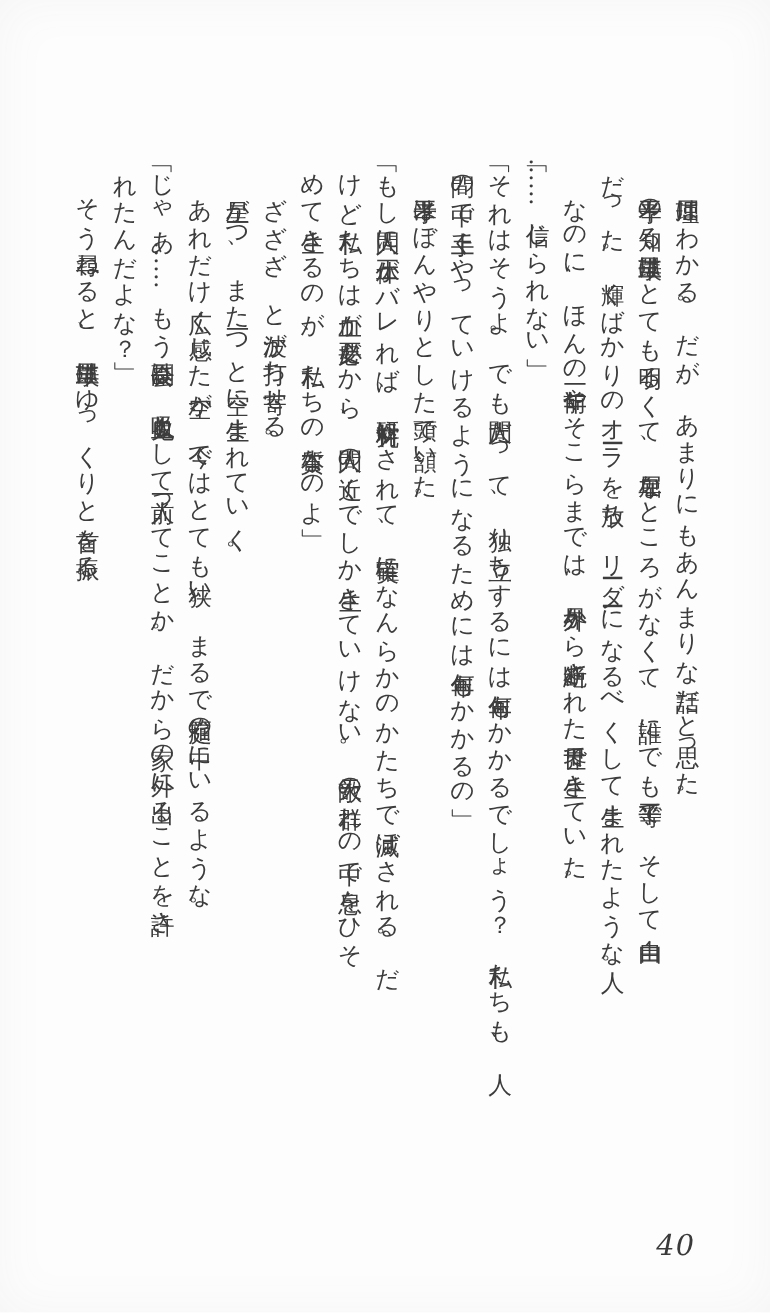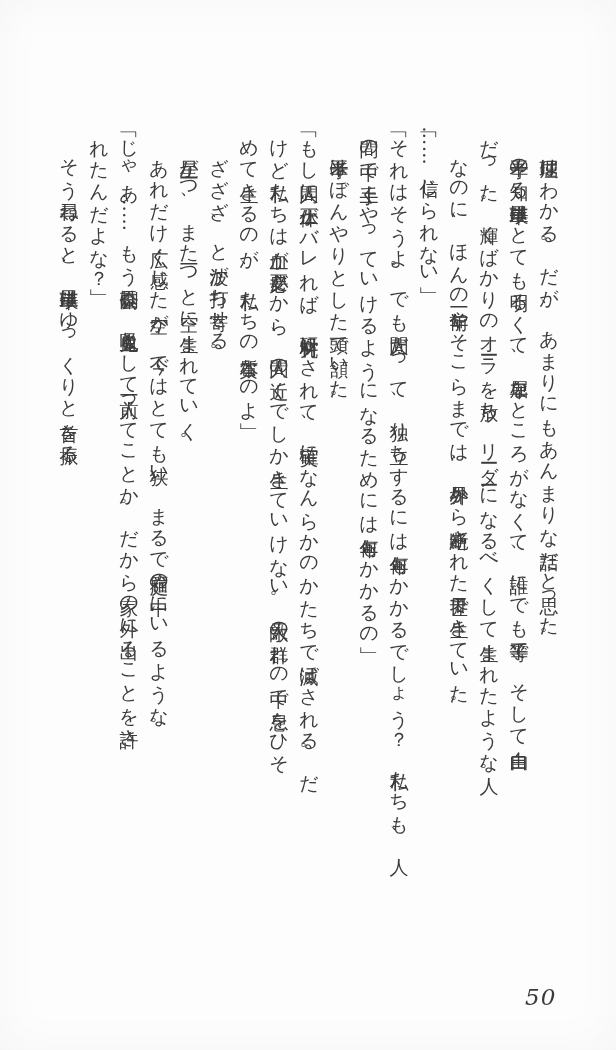--- a/index.html
+++ b/index.html
@@ -62,14 +62,14 @@
       <p>「もし人間に正体がバレれば、研究材料にされて、確実になんらかのかたちで滅ぼされる。だ</p>
       <p>けど私たちは血が必要だから、人間の近くでしか生きていけない。天敵の群れの中で息をひそ</p>
       <p>めて生きるのが、私たちの本質なのよ」</p>
       <p>　ざざざ、と波が打ち寄せる。</p>
       <p>　星が一つ、また一つと空に生まれていく。</p>
       <p>　あれだけ広く感じた空が、今ではとても狭い。まるで箱庭の中にいるような。</p>
       <p>「じゃあ……もう副会長は、吸血鬼として一人前ってことか。だから家の外に出ることを許さ</p>
       <p>れたんだよな？」</p>
       <p>　そう尋ねると、瑛里華はゆっくりと首を振る。</p>
     </div>
-  <div class="page-number">50</div>
+  <div class="page-number">40</div>
 </div>
 
 </body></html>

